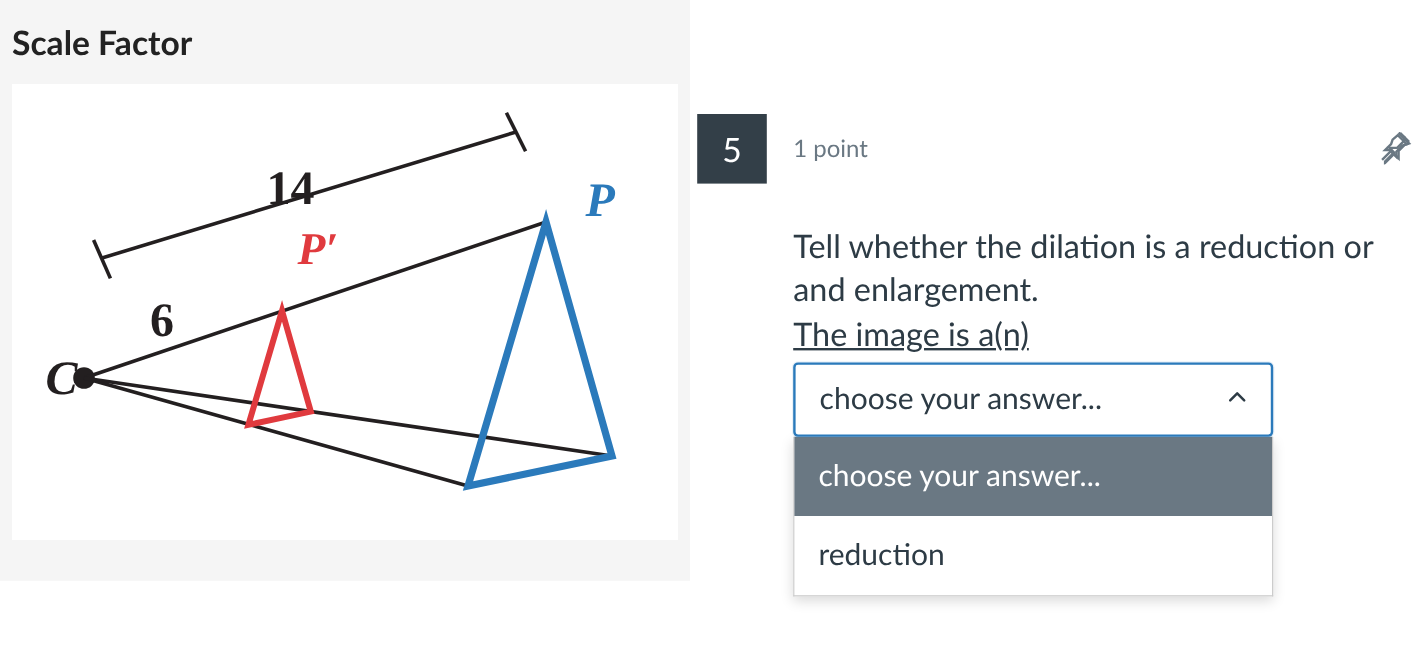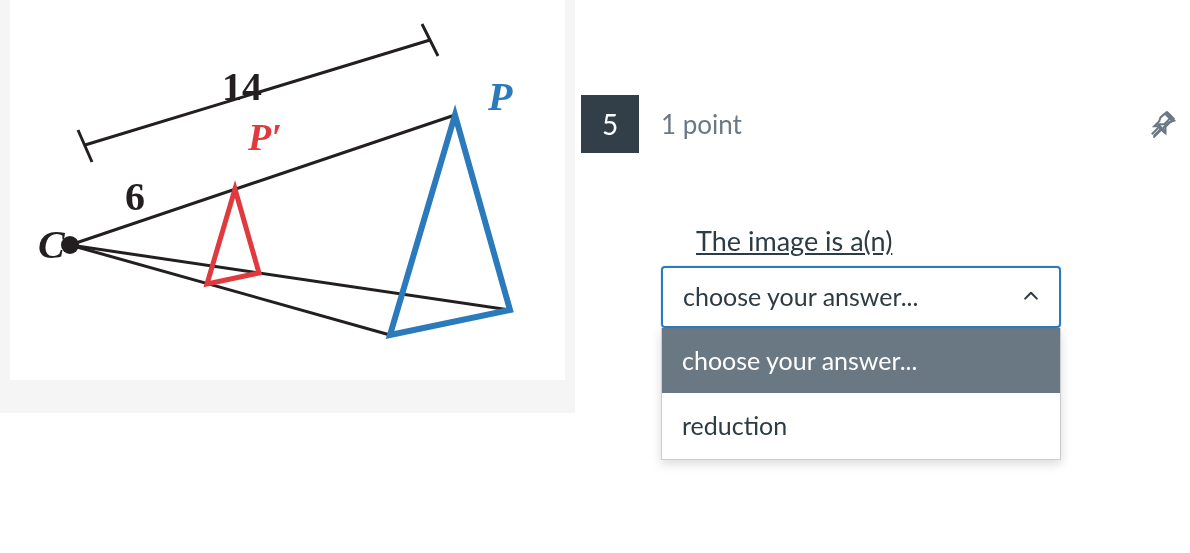--- a/index.html
+++ b/index.html
@@ -54,35 +54,34 @@
     color: #fff;
     width: 58px;
     height: 58px;
     display: flex;
     align-items: center;
     justify-content: center;
     font-size: 28px;
   }
   .points {
     color: #6a7883;
-    font-size: 26px;
+    font-size: 20px;
   }
   .pin {
     margin-left: auto;
     color: #6a7883;
   }
   .qbody {
     padding-left: 80px;
     font-size: 27px;
     line-height: 1.35;
     color: #2d3b45;
   }
   .blank-line {
     text-decoration: underline;
-    margin-left: 35px;
   }
   .dropdown {
     margin-top: 6px;
     width: 400px;
     position: relative;
   }
   .dd-head {
     border: 2px solid #2b7abb;
     border-radius: 4px;
     padding: 12px 50px 12px 20px;
@@ -113,20 +112,21 @@
   .dd-item.selected {
     background: #6a7883;
     color: #fff;
   }
 </style>
 </head>
 <body>
 
 <div class="container">
   <div class="left">
+    <div class="title-bar">Scale Factor</div>
     <div class="figure-wrap">
       <svg class="figure" viewBox="0 0 555 380">
 
         <circle cx="60" cy="245" r="9" fill="#231f20"></circle>
         <text x="28" y="258" font-size="40" font-weight="700" font-style="italic" fill="#231f20" font-family="serif">C</text>
 
         <line x1="60" y1="245" x2="445" y2="115" stroke="#231f20" stroke-width="3"></line>
         <line x1="60" y1="245" x2="380" y2="335" stroke="#231f20" stroke-width="3"></line>
         <line x1="60" y1="245" x2="500" y2="310" stroke="#231f20" stroke-width="3"></line>
 
@@ -153,21 +153,21 @@
       <span class="pin">
         <svg width="30" height="30" viewBox="0 0 24 24" fill="none" stroke="#6a7883" stroke-width="1.6">
           <path d="M14 3l7 7-3 1-4 4 0 5-3-3-6 6 0-1 6-6-3-3 5 0 4-4 1-3-4-3z" fill="none"></path>
           <path d="M15 3 L21 9"></path>
           <path d="M9 15 L3 21"></path>
           <path d="M13.5 4.5 L19.5 10.5 L16.5 11.5 L12.5 15.5 L12.5 19 L9.5 16 L8 14.5 L5 14.5 L9 10.5 L10 7.5 Z" fill="none"></path>
         </svg>
       </span>
     </div>
     <div class="qbody">
-      <br>
+      <span>Tell whether the dilation is a reduction or and enlargement.</span><br>
       <span class="blank-line">The image is a(n)</span>
       <div class="dropdown">
         <div class="dd-head">
           <span>choose your answer...</span>
           <span class="chev">
             <svg width="20" height="20" viewBox="0 0 24 24" fill="none" stroke="#2d3b45" stroke-width="2.5" stroke-linecap="round" stroke-linejoin="round">
                 <polyline points="5 15 12 8 19 15"></polyline>
               </svg>
           </span>
         </div>

